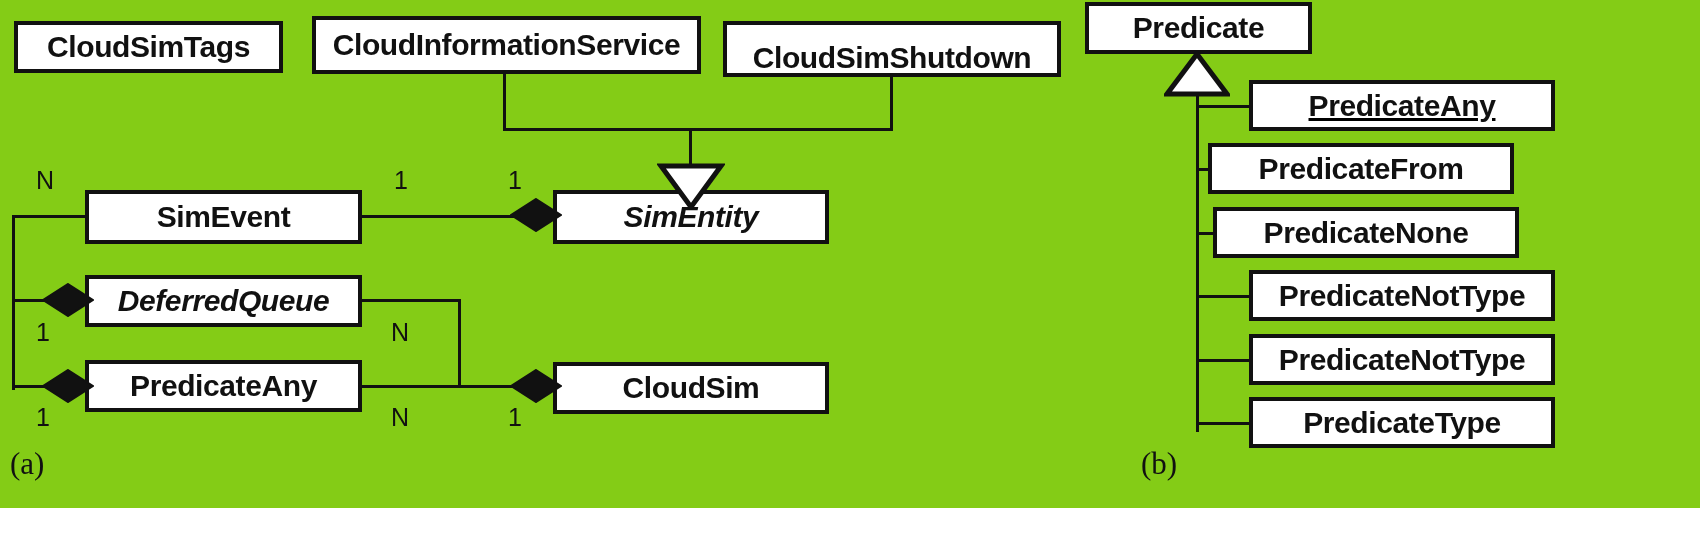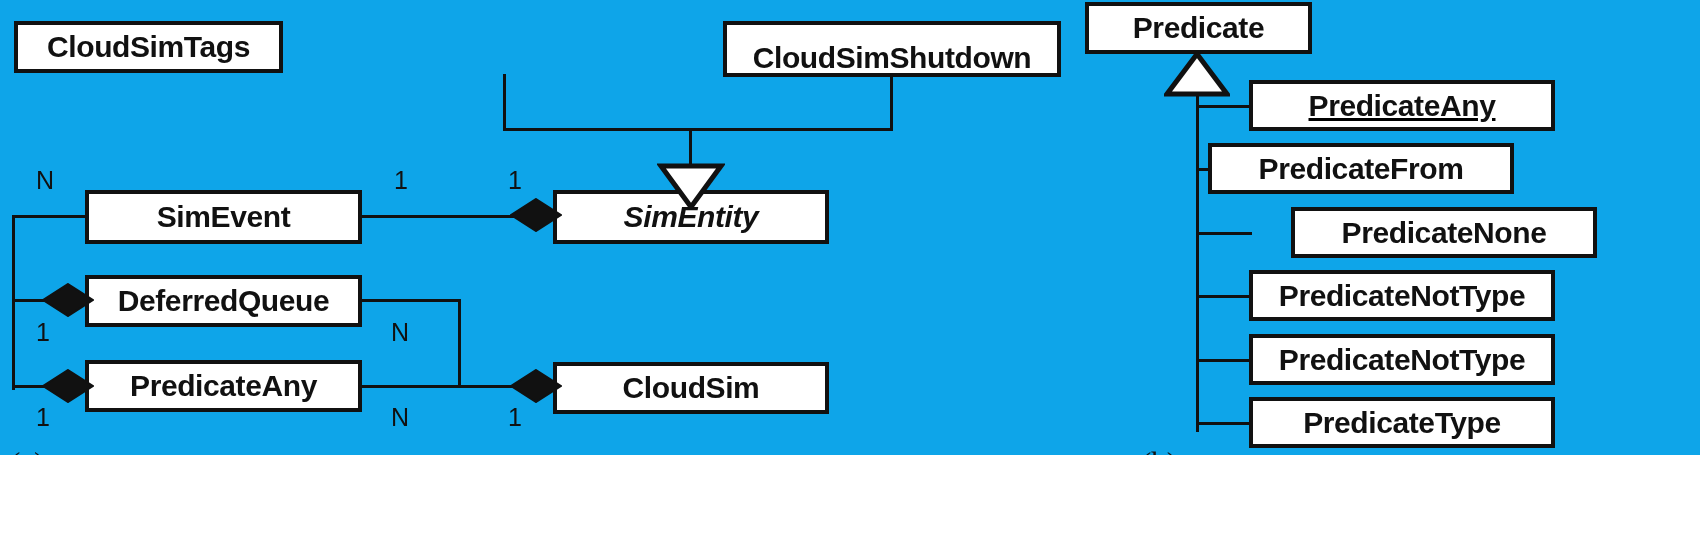--- a/index.html
+++ b/index.html
@@ -4,22 +4,22 @@
 <title>UML Class Diagram</title>
 <style>
   html, body {
     margin: 0;
     padding: 0;
     background: #ffffff;
   }
   #canvas {
     position: relative;
     width: 1700px;
-    height: 455px;
-    background: #0ea5e9;
+    height: 508px;
+    background: #84cc16;
     overflow: hidden;
     font-family: "Liberation Sans", sans-serif;
   }
 
   
   .cbox {
     position: absolute;
     box-sizing: border-box;
     background: #ffffff;
     border: 4px solid #111111;
@@ -96,20 +96,23 @@
 </style>
 </head>
 <body>
 
 <div id="canvas">
 
   <div class="cbox" style="left:14px; top:21px; width:269px; height:52px;">
     <span class="cname">CloudSimTags</span>
   </div>
 
+  <div class="cbox" style="left:312px; top:16px; width:389px; height:58px;">
+    <span class="cname">CloudInformationService</span>
+  </div>
 
   <div class="cbox" style="left:723px; top:21px; width:338px; height:56px;align-items:flex-end;">
     <span class="cname">CloudSimShutdown</span>
   </div>
 
   <div class="vline" style="left:503px; top:74px; height:56px;"></div>
 
   <div class="vline" style="left:890px; top:77px; height:53px;"></div>
 
   <div class="hline" style="left:503px; top:128px; width:390px;"></div>
@@ -123,21 +126,21 @@
   </div>
 
   <div class="cbox abstract" style="left:553px; top:190px; width:276px; height:54px;">
     <span class="cname">SimEntity</span>
   </div>
 
   <div class="cbox" style="left:85px; top:190px; width:277px; height:54px;">
     <span class="cname">SimEvent</span>
   </div>
 
-  <div class="cbox" style="left:85px; top:275px; width:277px; height:52px;">
+  <div class="cbox" style="left:85px; top:275px; width:277px; height:52px;font-style:italic;">
     <span class="cname">DeferredQueue</span>
   </div>
 
   <div class="cbox" style="left:85px; top:360px; width:277px; height:52px;">
     <span class="cname">PredicateAny</span>
   </div>
 
   <div class="cbox" style="left:553px; top:362px; width:276px; height:52px;text-align:right;">
     <span class="cname">CloudSim</span>
   </div>
@@ -206,21 +209,21 @@
   <div class="hline" style="left:1196px; top:422px; width:56px;"></div>
 
   <div class="cbox" style="left:1249px; top:80px; width:306px; height:51px;text-decoration:underline;">
     <span class="cname">PredicateAny</span>
   </div>
 
   <div class="cbox" style="left:1208px; top:143px; width:306px; height:51px;">
     <span class="cname">PredicateFrom</span>
   </div>
 
-  <div class="cbox" style="left:1291px; top:207px; width:306px; height:51px;">
+  <div class="cbox" style="left:1213px; top:207px; width:306px; height:51px;">
     <span class="cname">PredicateNone</span>
   </div>
 
   <div class="cbox" style="left:1249px; top:270px; width:306px; height:51px;">
     <span class="cname">PredicateNotType</span>
   </div>
 
   <div class="cbox" style="left:1249px; top:334px; width:306px; height:51px;">
     <span class="cname">PredicateNotType</span>
   </div>

